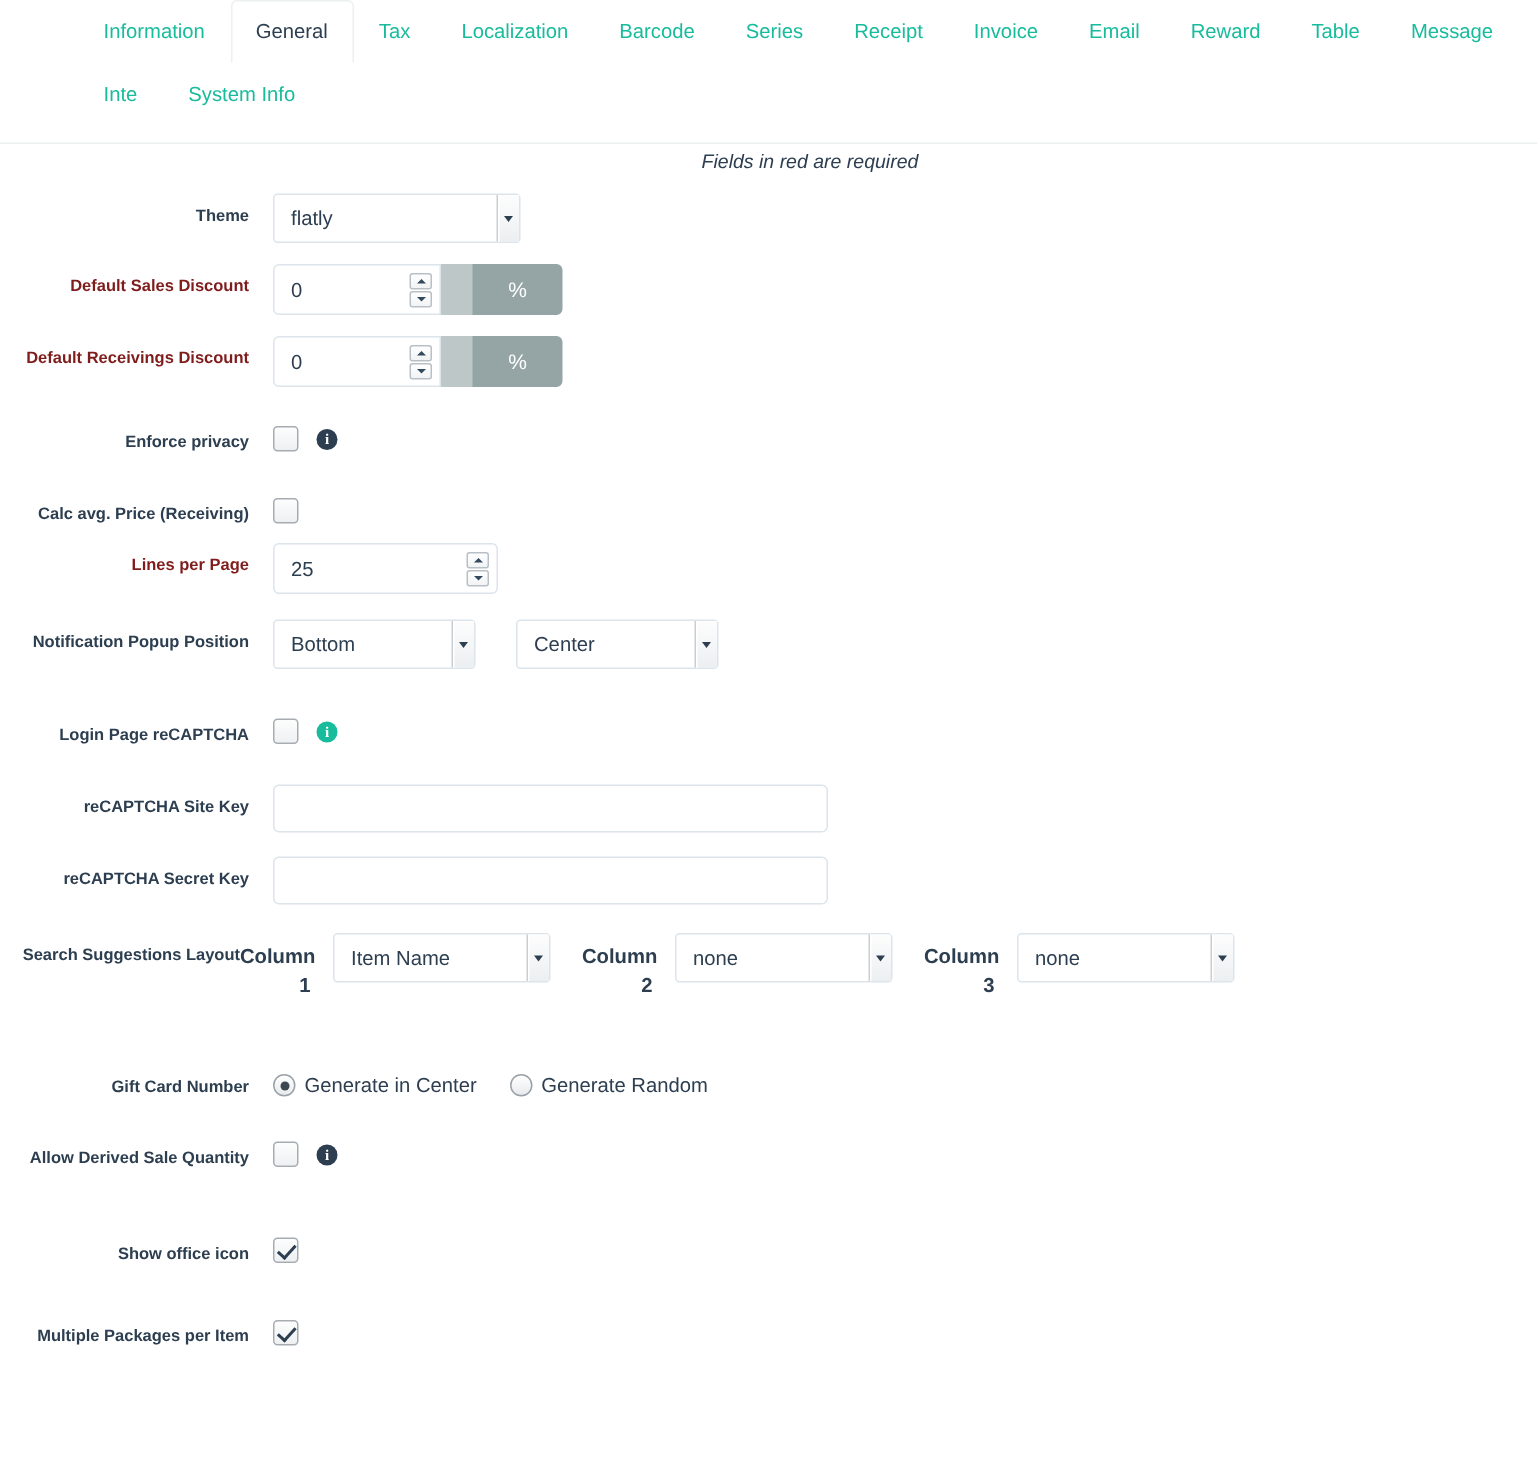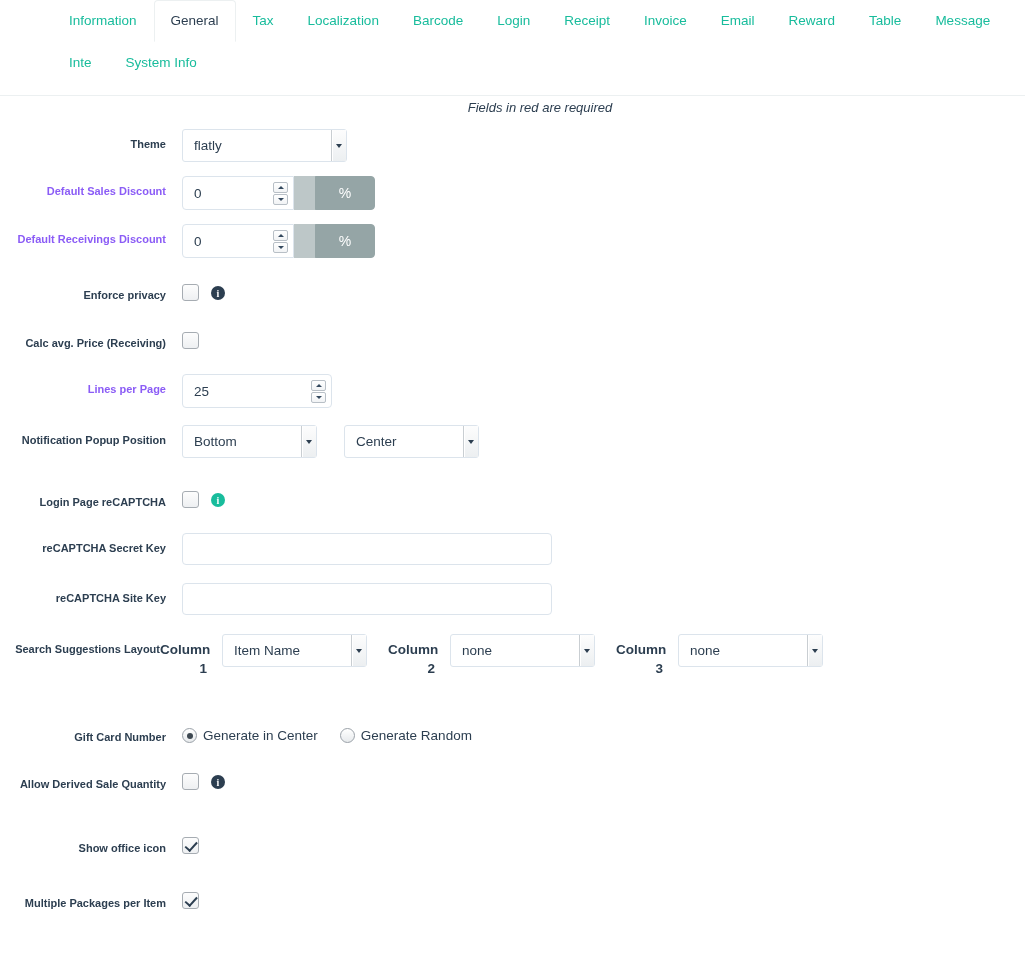--- a/index.html
+++ b/index.html
@@ -63,21 +63,21 @@
     width: 182px;
     flex: 0 0 182px;
     text-align: right;
     font-size: 11px;
     font-weight: bold;
     line-height: 19px;
     padding-right: 16px;
     padding-top: 6px;
     color: #2c3e50;
   }
-  .flabel.req { color: #8b5cf6; }
+  .flabel.req { color: #7f1d1d; }
   .fctrl { flex: 1 1 auto; display: flex; align-items: flex-start; }
 
   
   .inp {
     height: 34px;
     border: 1px solid #dce4ec;
     border-radius: 4px;
     background: #fff;
     font-size: 13.5px;
     color: #2c3e50;
@@ -248,21 +248,21 @@
 </head>
 <body>
 
 <div class="tabstrip">
   <div class="tabrow">
     <div class="tab">Information</div>
     <div class="tab active">General</div>
     <div class="tab">Tax</div>
     <div class="tab">Localization</div>
     <div class="tab">Barcode</div>
-    <div class="tab">Login</div>
+    <div class="tab">Series</div>
     <div class="tab">Receipt</div>
     <div class="tab">Invoice</div>
     <div class="tab">Email</div>
     <div class="tab">Reward</div>
     <div class="tab">Table</div>
     <div class="tab">Message</div>
     <div class="tab">Inte</div>
     <div class="tab">System Info</div>
   </div>
 </div>
@@ -323,21 +323,21 @@
     </div>
   </div>
 
   <div class="frow" style="margin-top:18px">
     <div class="flabel">Calc avg. Price (Receiving)</div>
     <div class="fctrl">
       <span class="cbox"></span>
     </div>
   </div>
 
-  <div class="frow" style="margin-top:16px">
+  <div class="frow" style="margin-top:4px">
     <div class="flabel req">Lines per Page</div>
     <div class="fctrl">
       <div class="spin lines">
         <span class="val">25</span>
         <span class="arrows">
           <span class="up"></span>
           <span class="down"></span>
         </span>
       </div>
     </div>
@@ -358,29 +358,29 @@
   </div>
 
   <div class="frow" style="margin-top:29px">
     <div class="flabel">Login Page reCAPTCHA</div>
     <div class="fctrl">
       <span class="cbox"></span>
       <span class="info green">i</span>
     </div>
   </div>
 
+  <div class="frow" style="margin-top:18px">
+    <div class="flabel">reCAPTCHA Site Key</div>
+    <div class="fctrl">
+      <input class="inp wide" type="text" value="" style="">
+    </div>
+  </div>
+
   <div class="frow" style="margin-top:16px">
     <div class="flabel">reCAPTCHA Secret Key</div>
-    <div class="fctrl">
-      <input class="inp wide" type="text" value="" style="">
-    </div>
-  </div>
-
-  <div class="frow" style="margin-top:18px">
-    <div class="flabel">reCAPTCHA Site Key</div>
     <div class="fctrl">
       <input class="inp wide" type="text" value="" style="">
     </div>
   </div>
 
   <div class="frow" style="margin-top:19px">
     <div class="flabel" style="width:160px;flex:0 0 160px;padding-right:0">Search Suggestions Layout</div>
     <div class="fctrl">
       <div class="collbl">Column 1</div>
       <div class="sel col">

